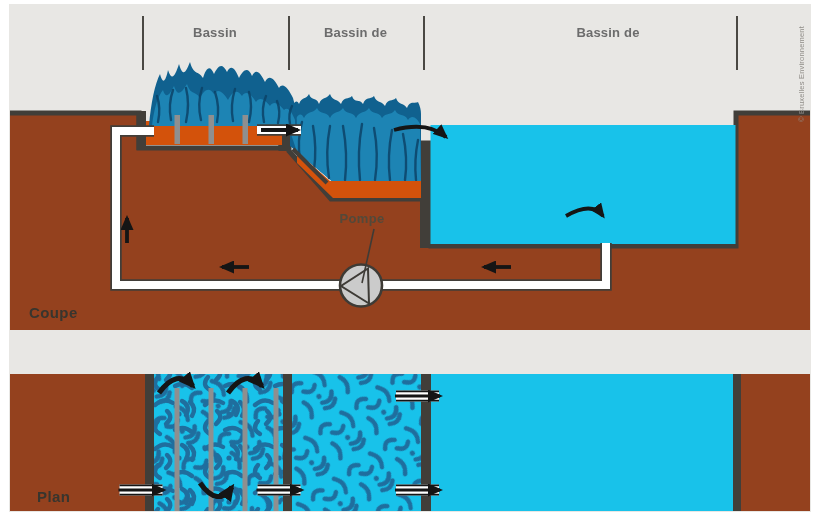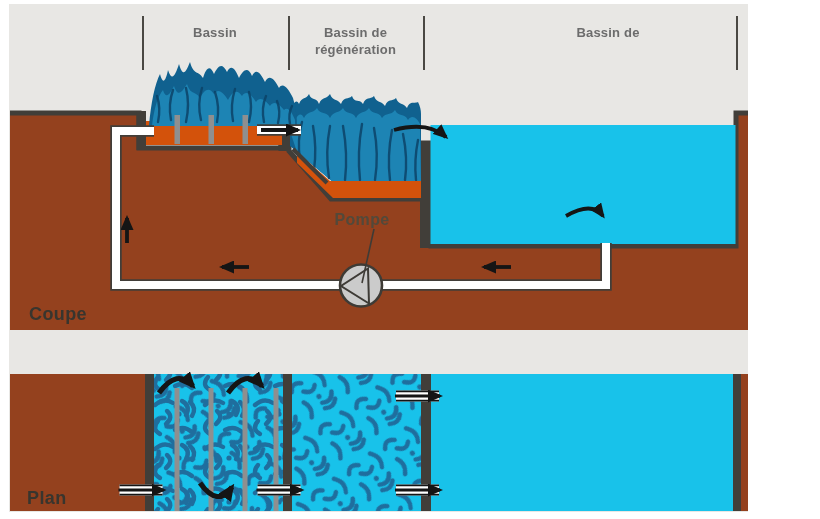--- a/index.html
+++ b/index.html
@@ -1,25 +1,25 @@
 <!DOCTYPE html>
 <html><head>
 <meta charset="utf-8">
 <style>
   html,body{margin:0;padding:0;background:#fff;}
-  .stage{position:relative;width:748px;height:519px;background:#ffffff;overflow:hidden;
+  .stage{position:relative;width:820px;height:519px;background:#ffffff;overflow:hidden;
          font-family:"Liberation Sans", sans-serif;}
   .bg{position:absolute;left:9px;top:4px;width:802px;height:508px;background:#E8E7E4;}
   .gfx{position:absolute;left:0;top:0;}
   .divider{position:absolute;top:16px;width:2px;height:54px;background:#4A4843;}
   .hlabel{position:absolute;top:24px;color:#6C6C6C;font-size:13px;font-weight:700;
           line-height:17px;text-align:center;letter-spacing:.2px;}
-  .viewlabel{position:absolute;color:#38352E;font-size:18px;font-weight:700;letter-spacing:.4px;}
+  .viewlabel{position:absolute;color:#38352E;font-size:15px;font-weight:700;letter-spacing:.4px;}
   .pumplabel{position:absolute;left:331px;top:211px;width:62px;text-align:center;
-             color:#52493A;font-size:16px;font-weight:700;letter-spacing:.3px;}
+             color:#52493A;font-size:13px;font-weight:700;letter-spacing:.3px;}
   .credit{position:absolute;left:797px;top:122px;transform:rotate(-90deg);
           transform-origin:0 0;white-space:nowrap;font-size:7.5px;color:#8F8C87;letter-spacing:.2px;}
 </style>
 </head>
 <body>
 
 <div class="stage">
   <div class="bg"></div>
 
   <svg class="gfx" width="820" height="519" viewBox="0 0 820 519">
@@ -200,25 +200,24 @@
   <div class="divider" style="left:142px"></div>
   <div class="divider" style="left:288px"></div>
   <div class="divider" style="left:423px"></div>
   <div class="divider" style="left:736px"></div>
 
   <div class="hlabel" style="left:142px;width:146px">
     <div>Bassin</div>
   </div>
   <div class="hlabel" style="left:288px;width:135px">
     <div>Bassin de</div>
-    <div>régénération</div>
   </div>
   <div class="hlabel" style="left:523px;width:170px">
     <div>Bassin de</div>
   </div>
 
   <div class="viewlabel" style="left:29px;top:304px">Coupe</div>
-  <div class="viewlabel" style="left:27px;top:488px">Plan</div>
+  <div class="viewlabel" style="left:37px;top:488px">Plan</div>
 
   <div class="pumplabel">Pompe</div>
 
   <div class="credit">© Bruxelles Environnement</div>
 </div>
 
 </body></html>

